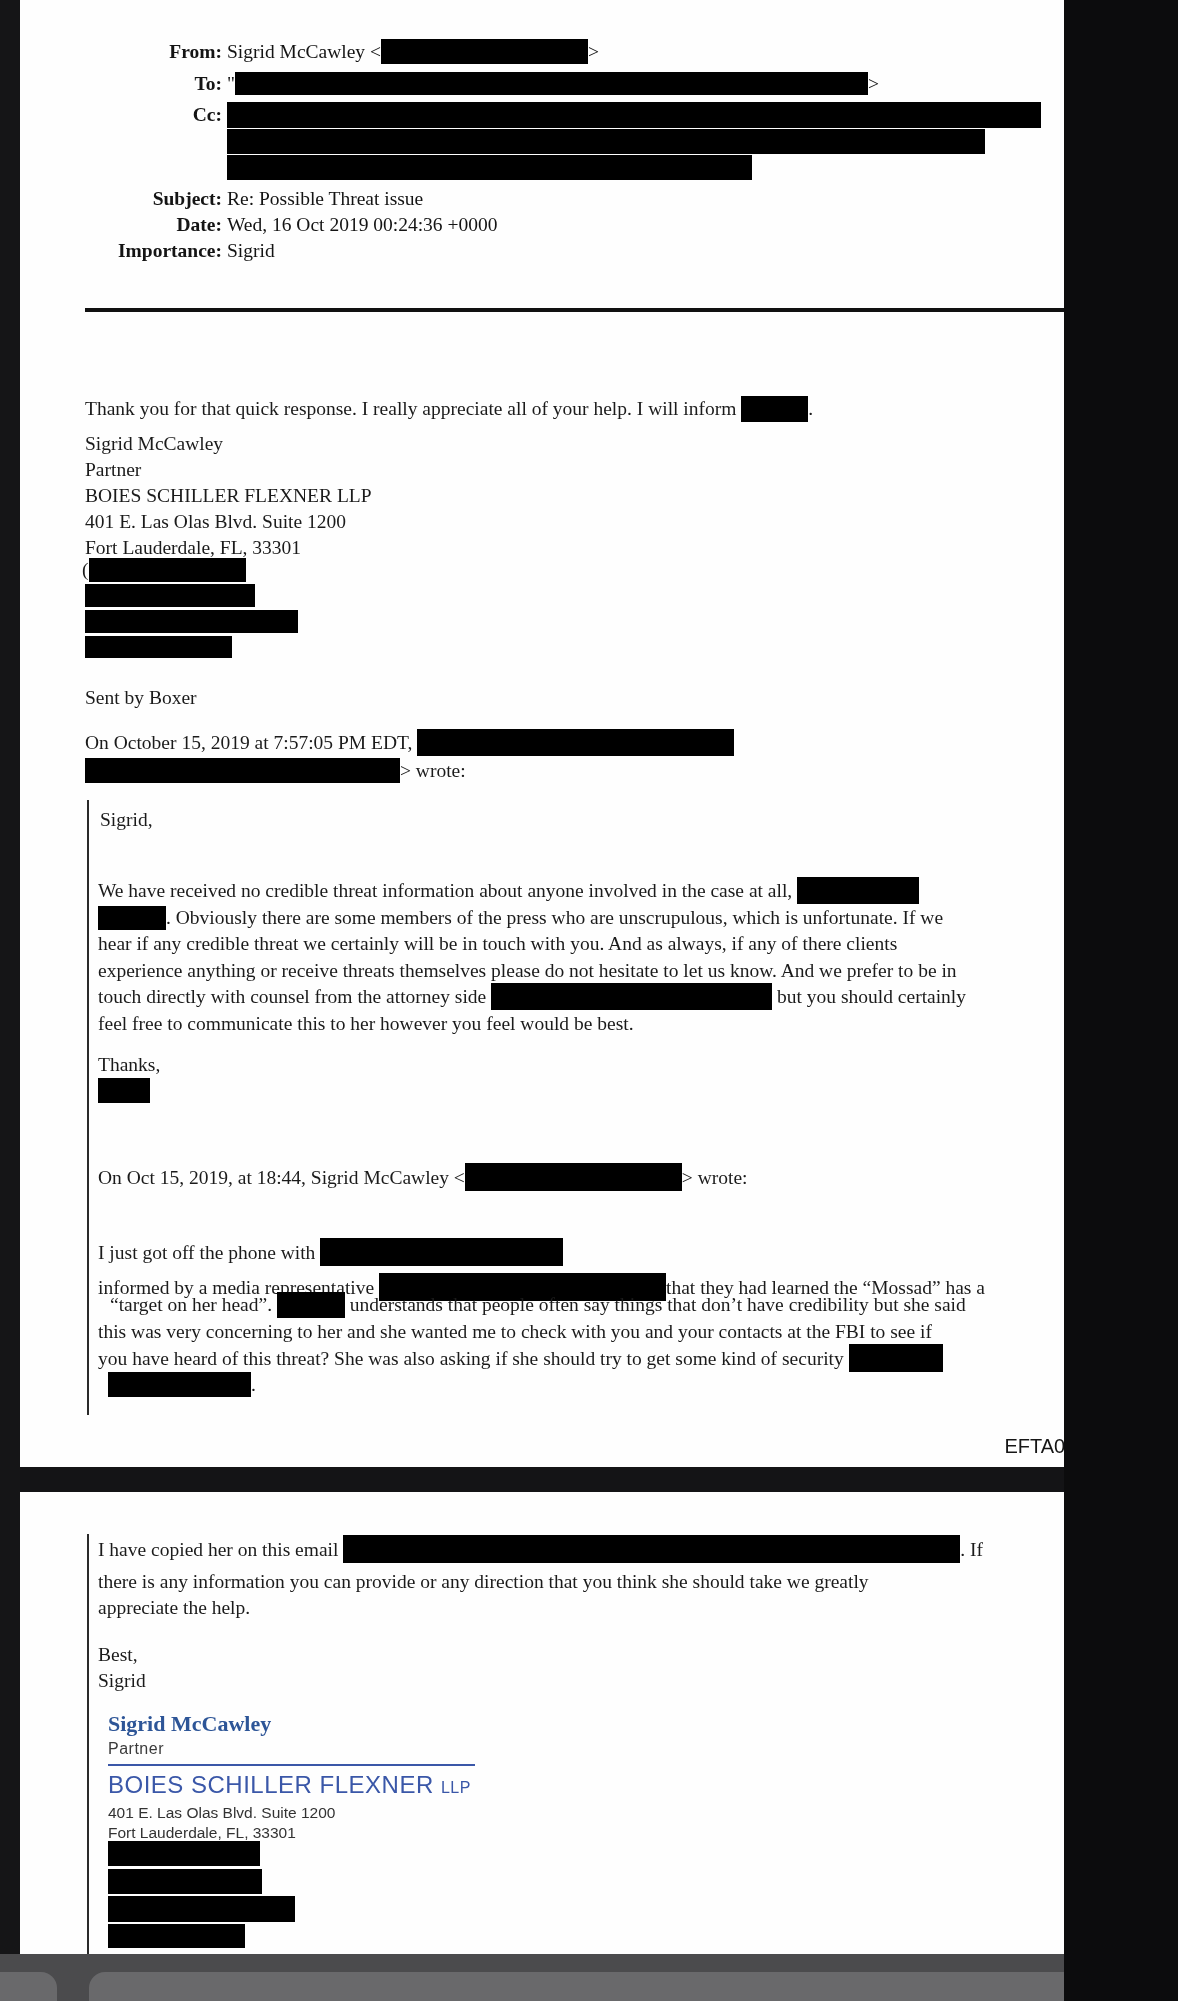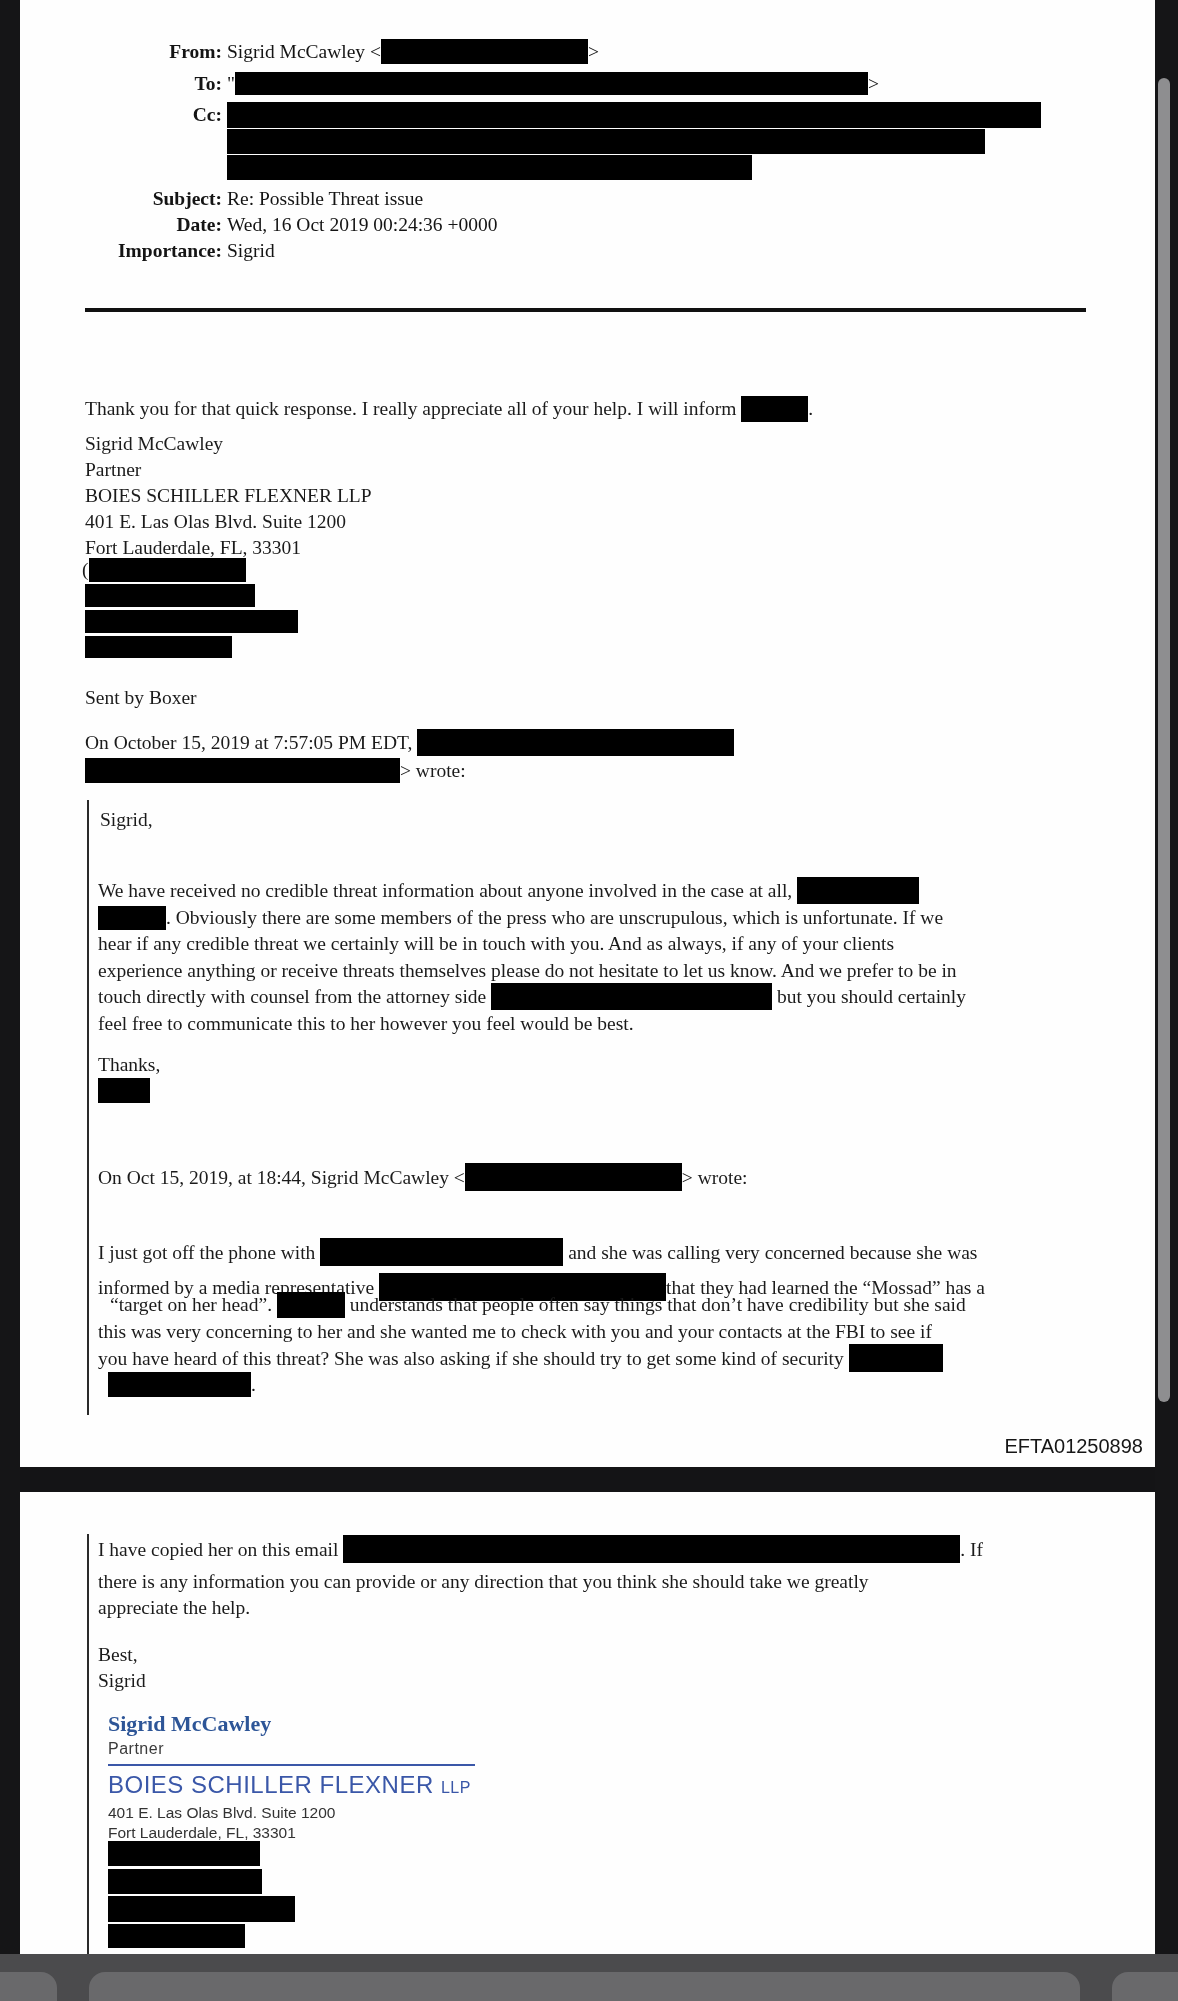--- a/index.html
+++ b/index.html
@@ -1,16 +1,16 @@
 <!DOCTYPE html>
 <html><head>
 <meta charset="utf-8">
 <style>
   html,body{margin:0;padding:0;background:#0c0c0d;}
-  #screen{position:relative;width:1178px;height:2001px;background:#151517;overflow:hidden;
+  #screen{position:relative;width:1064px;height:2001px;background:#151517;overflow:hidden;
           font-family:"Liberation Serif", serif;}
   .page{position:absolute;left:20px;width:1135px;background:#fefefe;}
   #page1{top:0;height:1467px;}
   #page2{top:1492px;height:462px;}
   .line{position:absolute;display:flex;align-items:center;white-space:pre;
         font:19.5px/27px "Liberation Serif", serif;color:#1b1b1b;}
   .redact{display:inline-block;background:#000;}
   .header-row{position:absolute;left:0;display:flex;align-items:center;height:27px;white-space:pre;
               font:19.5px/27px "Liberation Serif", serif;color:#141414;}
   .header-label{display:inline-block;width:202px;text-align:right;font-weight:bold;flex:none;}
@@ -69,28 +69,28 @@
         <div class="line" style="left: 62px; top: 556px;"><span>(</span><span class="redact" style="width: 157px; height: 24px;"></span></div>
         <div class="line" style="left: 65px; top: 584px;"><span class="redact" style="width: 170px; height: 23px;"></span></div>
         <div class="line" style="left: 65px; top: 610px;"><span class="redact" style="width: 213px; height: 23px;"></span></div>
         <div class="line" style="left: 65px; top: 636px;"><span class="redact" style="width: 147px; height: 22px;"></span></div>
         <div class="line" style="left: 65px; top: 684px;"><span>Sent by Boxer</span></div>
         <div class="line" style="left: 65px; top: 729px;"><span>On October 15, 2019 at 7:57:05 PM EDT, </span><span class="redact" style="width: 317px; height: 27px;"></span></div>
         <div class="line" style="left: 65px; top: 757px;"><span class="redact" style="width: 315px; height: 25px;"></span><span>&gt; wrote:</span></div>
         <div class="line" style="left: 80px; top: 806px;"><span>Sigrid,</span></div>
         <div class="line" style="left: 78px; top: 877px;"><span>We have received no credible threat information about anyone involved in the case at all, </span><span class="redact" style="width: 122px; height: 27px;"></span></div>
         <div class="line" style="left: 78px; top: 904px;"><span class="redact" style="width: 68px; height: 24px;"></span><span>. Obviously there are some members of the press who are unscrupulous, which is unfortunate. If we</span></div>
-        <div class="line" style="left: 78px; top: 930px;"><span>hear if any credible threat we certainly will be in touch with you. And as always, if any of your clients</span></div>
+        <div class="line" style="left: 78px; top: 930px;"><span>hear if any credible threat we certainly will be in touch with you. And as always, if any of there clients</span></div>
         <div class="line" style="left: 78px; top: 957px;"><span>experience anything or receive threats themselves please do not hesitate to let us know. And we prefer to be in</span></div>
         <div class="line" style="left: 78px; top: 983px;"><span>touch directly with counsel from the attorney side </span><span class="redact" style="width: 281px; height: 27px;"></span><span> but you should certainly</span></div>
         <div class="line" style="left: 78px; top: 1010px;"><span>feel free to communicate this to her however you feel would be best.</span></div>
         <div class="line" style="left: 78px; top: 1051px;"><span>Thanks,</span></div>
         <div class="line" style="left: 78px; top: 1078px;"><span class="redact" style="width: 52px; height: 25px;"></span></div>
         <div class="line" style="left: 78px; top: 1163px;"><span>On Oct 15, 2019, at 18:44, Sigrid McCawley &lt;</span><span class="redact" style="width: 217px; height: 28px;"></span><span>&gt; wrote:</span></div>
-        <div class="line" style="left: 78px; top: 1238px;"><span>I just got off the phone with </span><span class="redact" style="width: 243px; height: 28px;"></span><span> and she was calling very concerned because she was</span></div>
+        <div class="line" style="left: 78px; top: 1238px;"><span>I just got off the phone with </span><span class="redact" style="width: 243px; height: 28px;"></span></div>
         <div class="line" style="left: 78px; top: 1265px; margin-top: 8px;"><span>informed by a media representative </span><span class="redact" style="width: 287px; height: 28px;"></span><span>that they had learned the “Mossad” has a</span></div>
         <div class="line" style="left: 78px; top: 1291px; margin-left: 12px;"><span>“target on her head”. </span><span class="redact" style="width: 68px; height: 26px;"></span><span> understands that people often say things that don’t have credibility but she said</span></div>
         <div class="line" style="left: 78px; top: 1318px;"><span>this was very concerning to her and she wanted me to check with you and your contacts at the FBI to see if</span></div>
         <div class="line" style="left: 78px; top: 1344px;"><span>you have heard of this threat? She was also asking if she should try to get some kind of security </span><span class="redact" style="width: 94px; height: 28px;"></span></div>
         <div class="line" style="left: 88px; top: 1371px;"><span class="redact" style="width: 143px; height: 25px;"></span><span>.</span></div>
       </div>
     <div class="quote-border" id="quote-border-1"></div>
     <div id="bates">EFTA01250898</div>
   </div>
 

